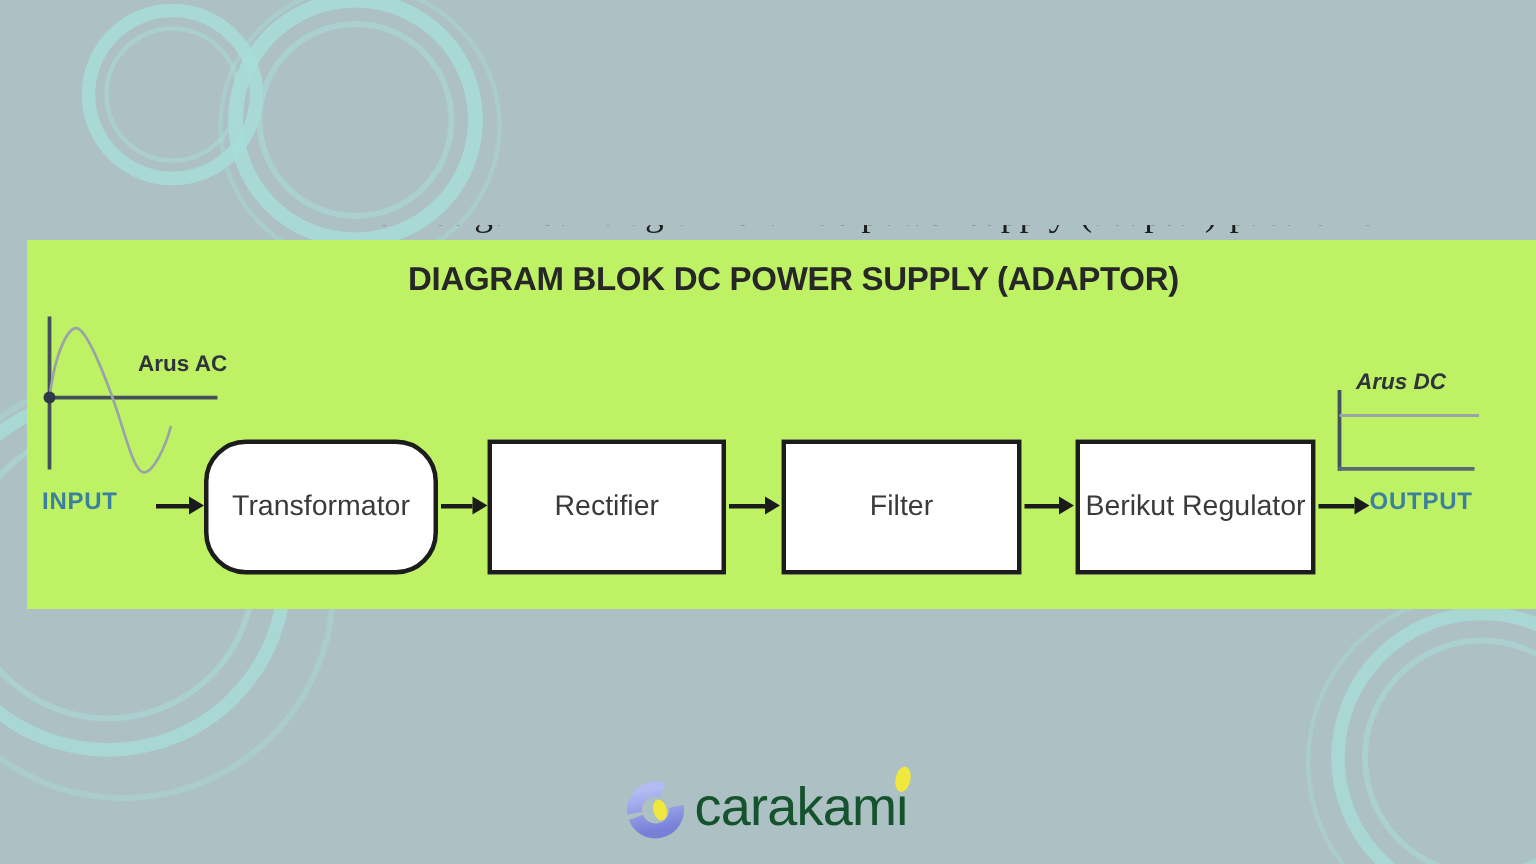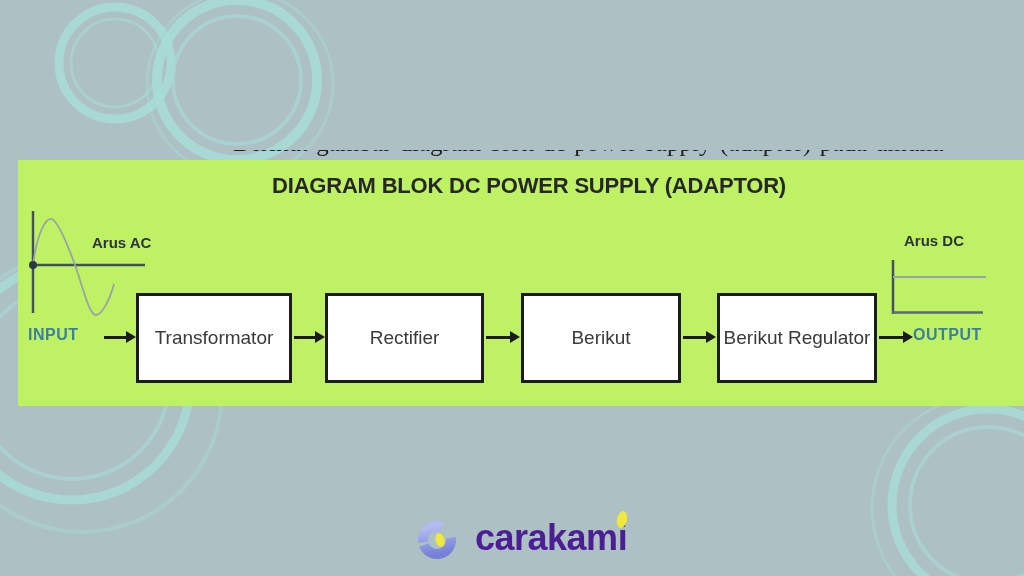--- a/index.html
+++ b/index.html
@@ -34,30 +34,30 @@
   .io-label{
     position:absolute;font-size:16px;font-weight:bold;color:#3c7f9e;
     letter-spacing:0.5px;
   }
   #input-label{left:10px;top:166px;}
   #output-label{left:895px;top:166px;}
   .wave-label{
     position:absolute;font-size:15px;font-weight:bold;color:#2e333c;
   }
   #ac-label{left:74px;top:74px;}
-  #dc-label{left:886px;top:72px;}
+  #dc-label{left:886px;top:86px;font-style:italic;}
 
   .block{
     position:absolute;top:133px;height:90px;box-sizing:border-box;
     border:3px solid #1c1c1c;background:#ffffff;
     display:flex;align-items:center;justify-content:center;
     font-size:19px;color:#3a3a3a;text-align:center;line-height:1.25;
     padding:0 2px;
   }
-  #block-0{left:118px;width:156px;}
+  #block-0{left:118px;width:156px;border-radius:28px;}
   #block-1{left:307px;width:159px;}
   #block-2{left:503px;width:160px;}
   #block-3{left:699px;width:160px;}
 
   .harrow{
     position:absolute;top:176px;height:3px;background:#1b1b1b;
   }
   .harrow::after{
     content:"";position:absolute;right:-10px;top:-5px;
     border-left:10px solid #1b1b1b;
@@ -73,21 +73,21 @@
   #ac-graphic{left:5px;top:45px;}
   #dc-graphic{left:868px;top:84px;}
 
   
   .brand{
     position:absolute;left:417px;top:509px;height:58px;z-index:2;
     display:flex;align-items:center;
   }
   .brand-icon{display:block;}
   .brand-word{
-    margin-left:18px;font-size:36px;font-weight:bold;color:#4c1d95;
+    margin-left:6px;font-size:36px;font-weight:normal;color:#14532d;
     letter-spacing:-0.5px;line-height:54px;
   }
   .brand-tail{position:relative;display:inline-block;}
   .i-dot{
     position:absolute;left:-1px;top:0px;width:10px;height:17px;
     background:#f0e83c;border-radius:50%;transform:rotate(12deg);
   }
 </style>
 </head>
 <body>
@@ -135,21 +135,21 @@
   <div id="arrow-3" class="harrow"></div>
   <div id="arrow-4" class="harrow"></div>
 
   <div id="block-0" class="block">
     <span>Transformator</span>
   </div>
   <div id="block-1" class="block">
     <span>Rectifier</span>
   </div>
   <div id="block-2" class="block">
-    <span>Berikut</span>
+    <span>Filter</span>
   </div>
   <div id="block-3" class="block">
     <span>Berikut Regulator</span>
   </div>
 
   <svg id="dc-graphic" class="wave-svg" width="108" height="74" viewBox="0 0 108 74" xmlns="http://www.w3.org/2000/svg">
     <line x1="7" y1="16" x2="7" y2="70" stroke="#44505c" stroke-width="2.5"></line>
     <line x1="7" y1="33" x2="100" y2="33" stroke="#99a3ac" stroke-width="2"></line>
     <line x1="6" y1="68.5" x2="97" y2="68.5" stroke="#5a6a75" stroke-width="2.5"></line>
   </svg>

